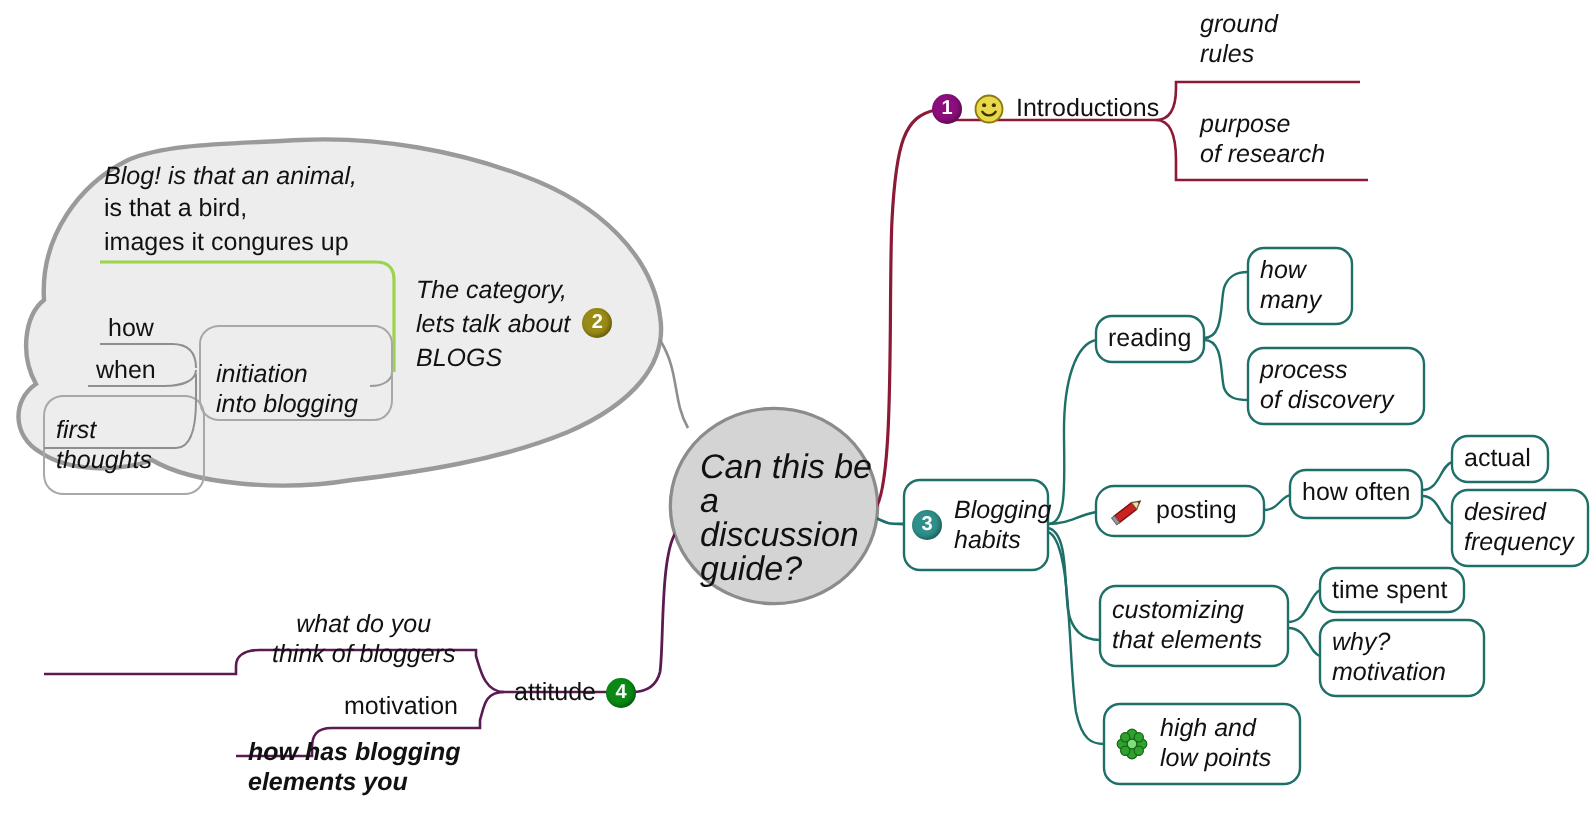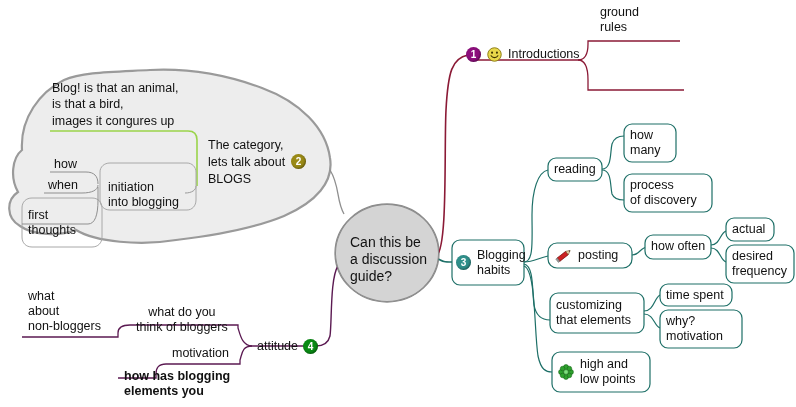--- a/index.html
+++ b/index.html
@@ -33,21 +33,21 @@
     display:flex;
     align-items:center;
     justify-content:flex-start;
     text-align:left;
   }
   .central .txt{padding-left:14px;line-height:17px;}
 
   
   .plain{background:transparent;border:none;padding:0 2px;}
 
-  .multiline{white-space:normal;}
+  .multiline{white-space:normal;font-style:italic;}
 
   .badge{
     display:inline-block;
     width:15px;height:15px;
     border-radius:50%;
     color:#fff;
     font-size:10px;
     font-weight:bold;
     line-height:15px;
     text-align:center;
@@ -142,21 +142,21 @@
 
     <path d="M 338,266 C 330,278 332,322 330,336 C 328,344 322,346 316,346" fill="none" stroke="#5b1a52" stroke-width="1.4"></path>
     <path d="M 252,346 L 316,346" fill="none" stroke="#5b1a52" stroke-width="1.3"></path>
     <path d="M 252,346 C 242,346 240,334 238,328 L 238,325 L 130,325" fill="none" stroke="#5b1a52" stroke-width="1.3"></path>
     <path d="M 252,346 C 242,346 242,354 240,360 L 240,364 L 166,364" fill="none" stroke="#5b1a52" stroke-width="1.3"></path>
     <path d="M 130,325 C 122,325 118,328 118,333 L 118,337 L 22,337" fill="none" stroke="#5b1a52" stroke-width="1.3"></path>
     <path d="M 166,364 C 158,364 156,368 156,374 L 156,378 L 118,378" fill="none" stroke="#5b1a52" stroke-width="1.3"></path>
   </svg>
 
   <div class="node central" style="left:335px;top:204px;width:104px;height:98px;">
-    <div class="txt multiline" style="white-space:pre-line;font-size:14px;margin-top:12px;">Can this be
+    <div class="txt multiline" style="white-space:pre-line;font-size:17px;margin-top:12px;">Can this be
 a discussion
 guide?</div>
   </div>
 
   <div class="node plain" style="left:464px;top:44px;height:20px;">
     <span class="badge b1 gap6">1</span>
     <span class="icon gap6">
       <svg width="15" height="15" viewBox="0 0 16 16">
         <circle cx="8" cy="8" r="7.2" fill="#e8d84a" stroke="#8a7a10" stroke-width="1"></circle>
         <circle cx="5.4" cy="6" r="1.1" fill="#3a3000"></circle>
@@ -165,20 +165,24 @@
       </svg>
     </span>
     <span class="txt">Introductions</span>
   </div>
 
   <div class="node plain multiline" style="left:598px;top:5px;width:80px;white-space:pre-line;">
     <span class="txt">ground
 rules</span>
   </div>
 
+  <div class="node plain multiline" style="left:598px;top:55px;width:90px;white-space:pre-line;">
+    <span class="txt">purpose
+of research</span>
+  </div>
 
   <div class="node" style="left:456px;top:240px;width:70px;height:45px;">
     <span class="badge b3 gap6">3</span>
     <span class="txt multiline" style="white-space:pre-line;">Blogging
 habits</span>
   </div>
 
   <div class="node" style="left:554px;top:159px;height:21px;">
     <span class="txt">reading</span>
   </div>
@@ -292,25 +296,20 @@
   <div class="node plain" style="left:255px;top:336px;height:20px;">
     <span class="txt">attitude</span>
     <span class="badge b4 gap5">4</span>
   </div>
 
   <div class="node plain" style="left:134px;top:303px;height:34px;text-align:center;">
     <span class="txt multiline" style="white-space:pre-line;">what do you
 think of bloggers</span>
   </div>
 
-  <div class="node plain" style="left:26px;top:286px;height:50px;">
-    <span class="txt multiline" style="white-space:pre-line;">what
-about
-non-bloggers</span>
-  </div>
 
   <div class="node plain" style="left:170px;top:345px;height:17px;">
     <span class="txt">motivation</span>
   </div>
 
   <div class="node plain bold" style="left:122px;top:367px;height:34px;">
     <span class="txt multiline" style="white-space:pre-line;">how has blogging
 elements you</span>
   </div>
 

